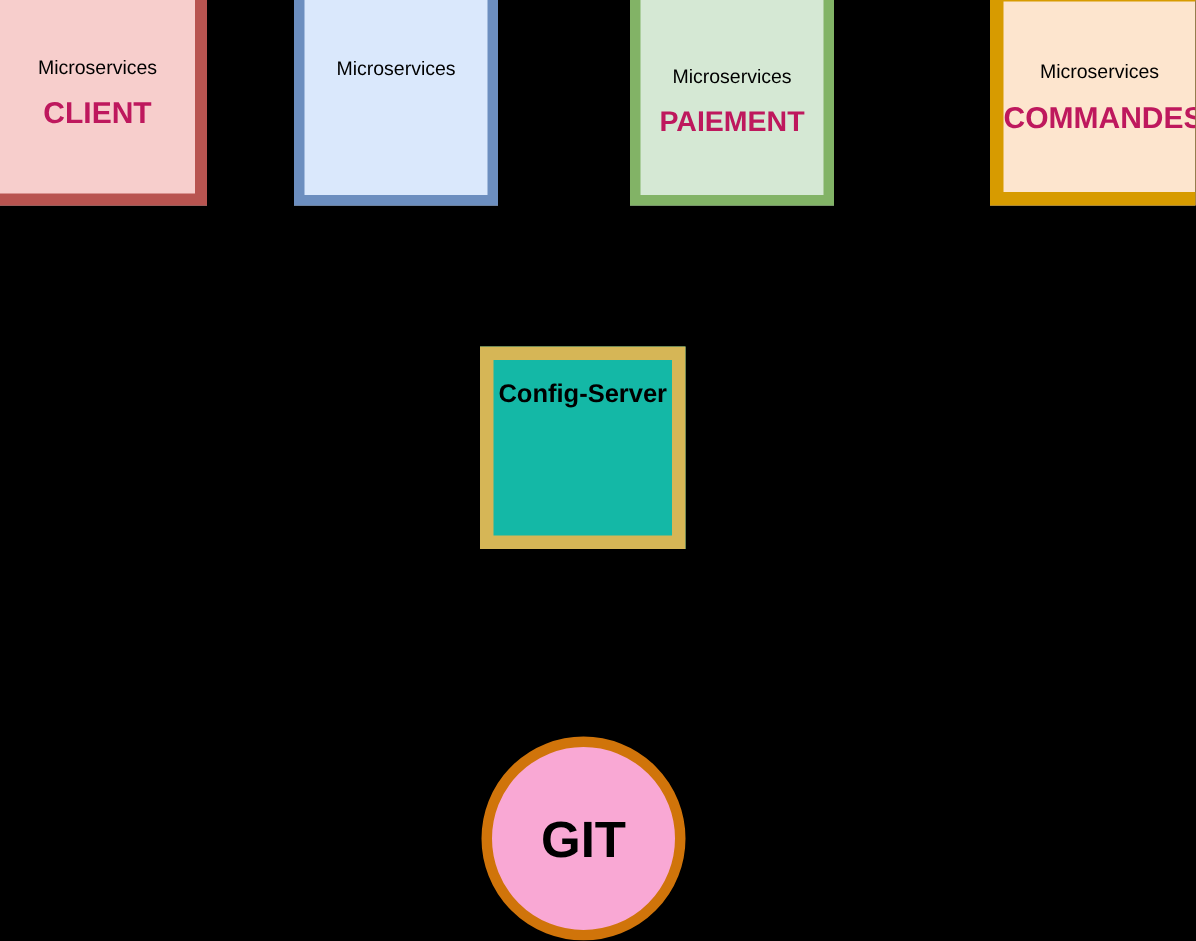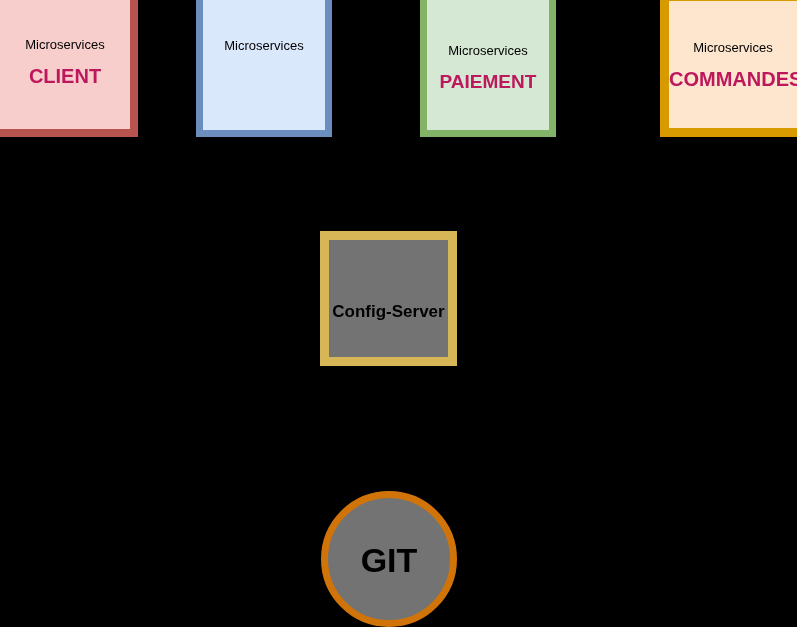--- a/index.html
+++ b/index.html
@@ -99,44 +99,44 @@
   #box-paiement .ms-inner { padding-top: 40px; }
 
   
   #box-config {
     position: absolute;
     left: 320px;
     top: 231px;
     width: 137px;
     height: 135px;
     box-sizing: border-box;
-    background: #737373;
+    background: #14b8a6;
     border: 9px solid #d6b656;
     display: flex;
-    align-items: center;
+    align-items: flex-start;
     justify-content: center;
   }
   #box-config .cfg-label {
     font-size: 17px;
     font-weight: bold;
     color: #000000;
     position: relative;
     top: 13px;
     white-space: nowrap;
   }
 
   
   #git-circle {
     position: absolute;
     left: 321px;
     top: 491px;
     width: 136px;
     height: 136px;
     box-sizing: border-box;
-    background: #737373;
+    background: #f9a8d4;
     border: 7px solid #d0740a;
     border-radius: 50%;
     display: flex;
     align-items: center;
     justify-content: center;
   }
   #git-circle .git-label {
     font-size: 34px;
     font-weight: bold;
     color: #000000;

